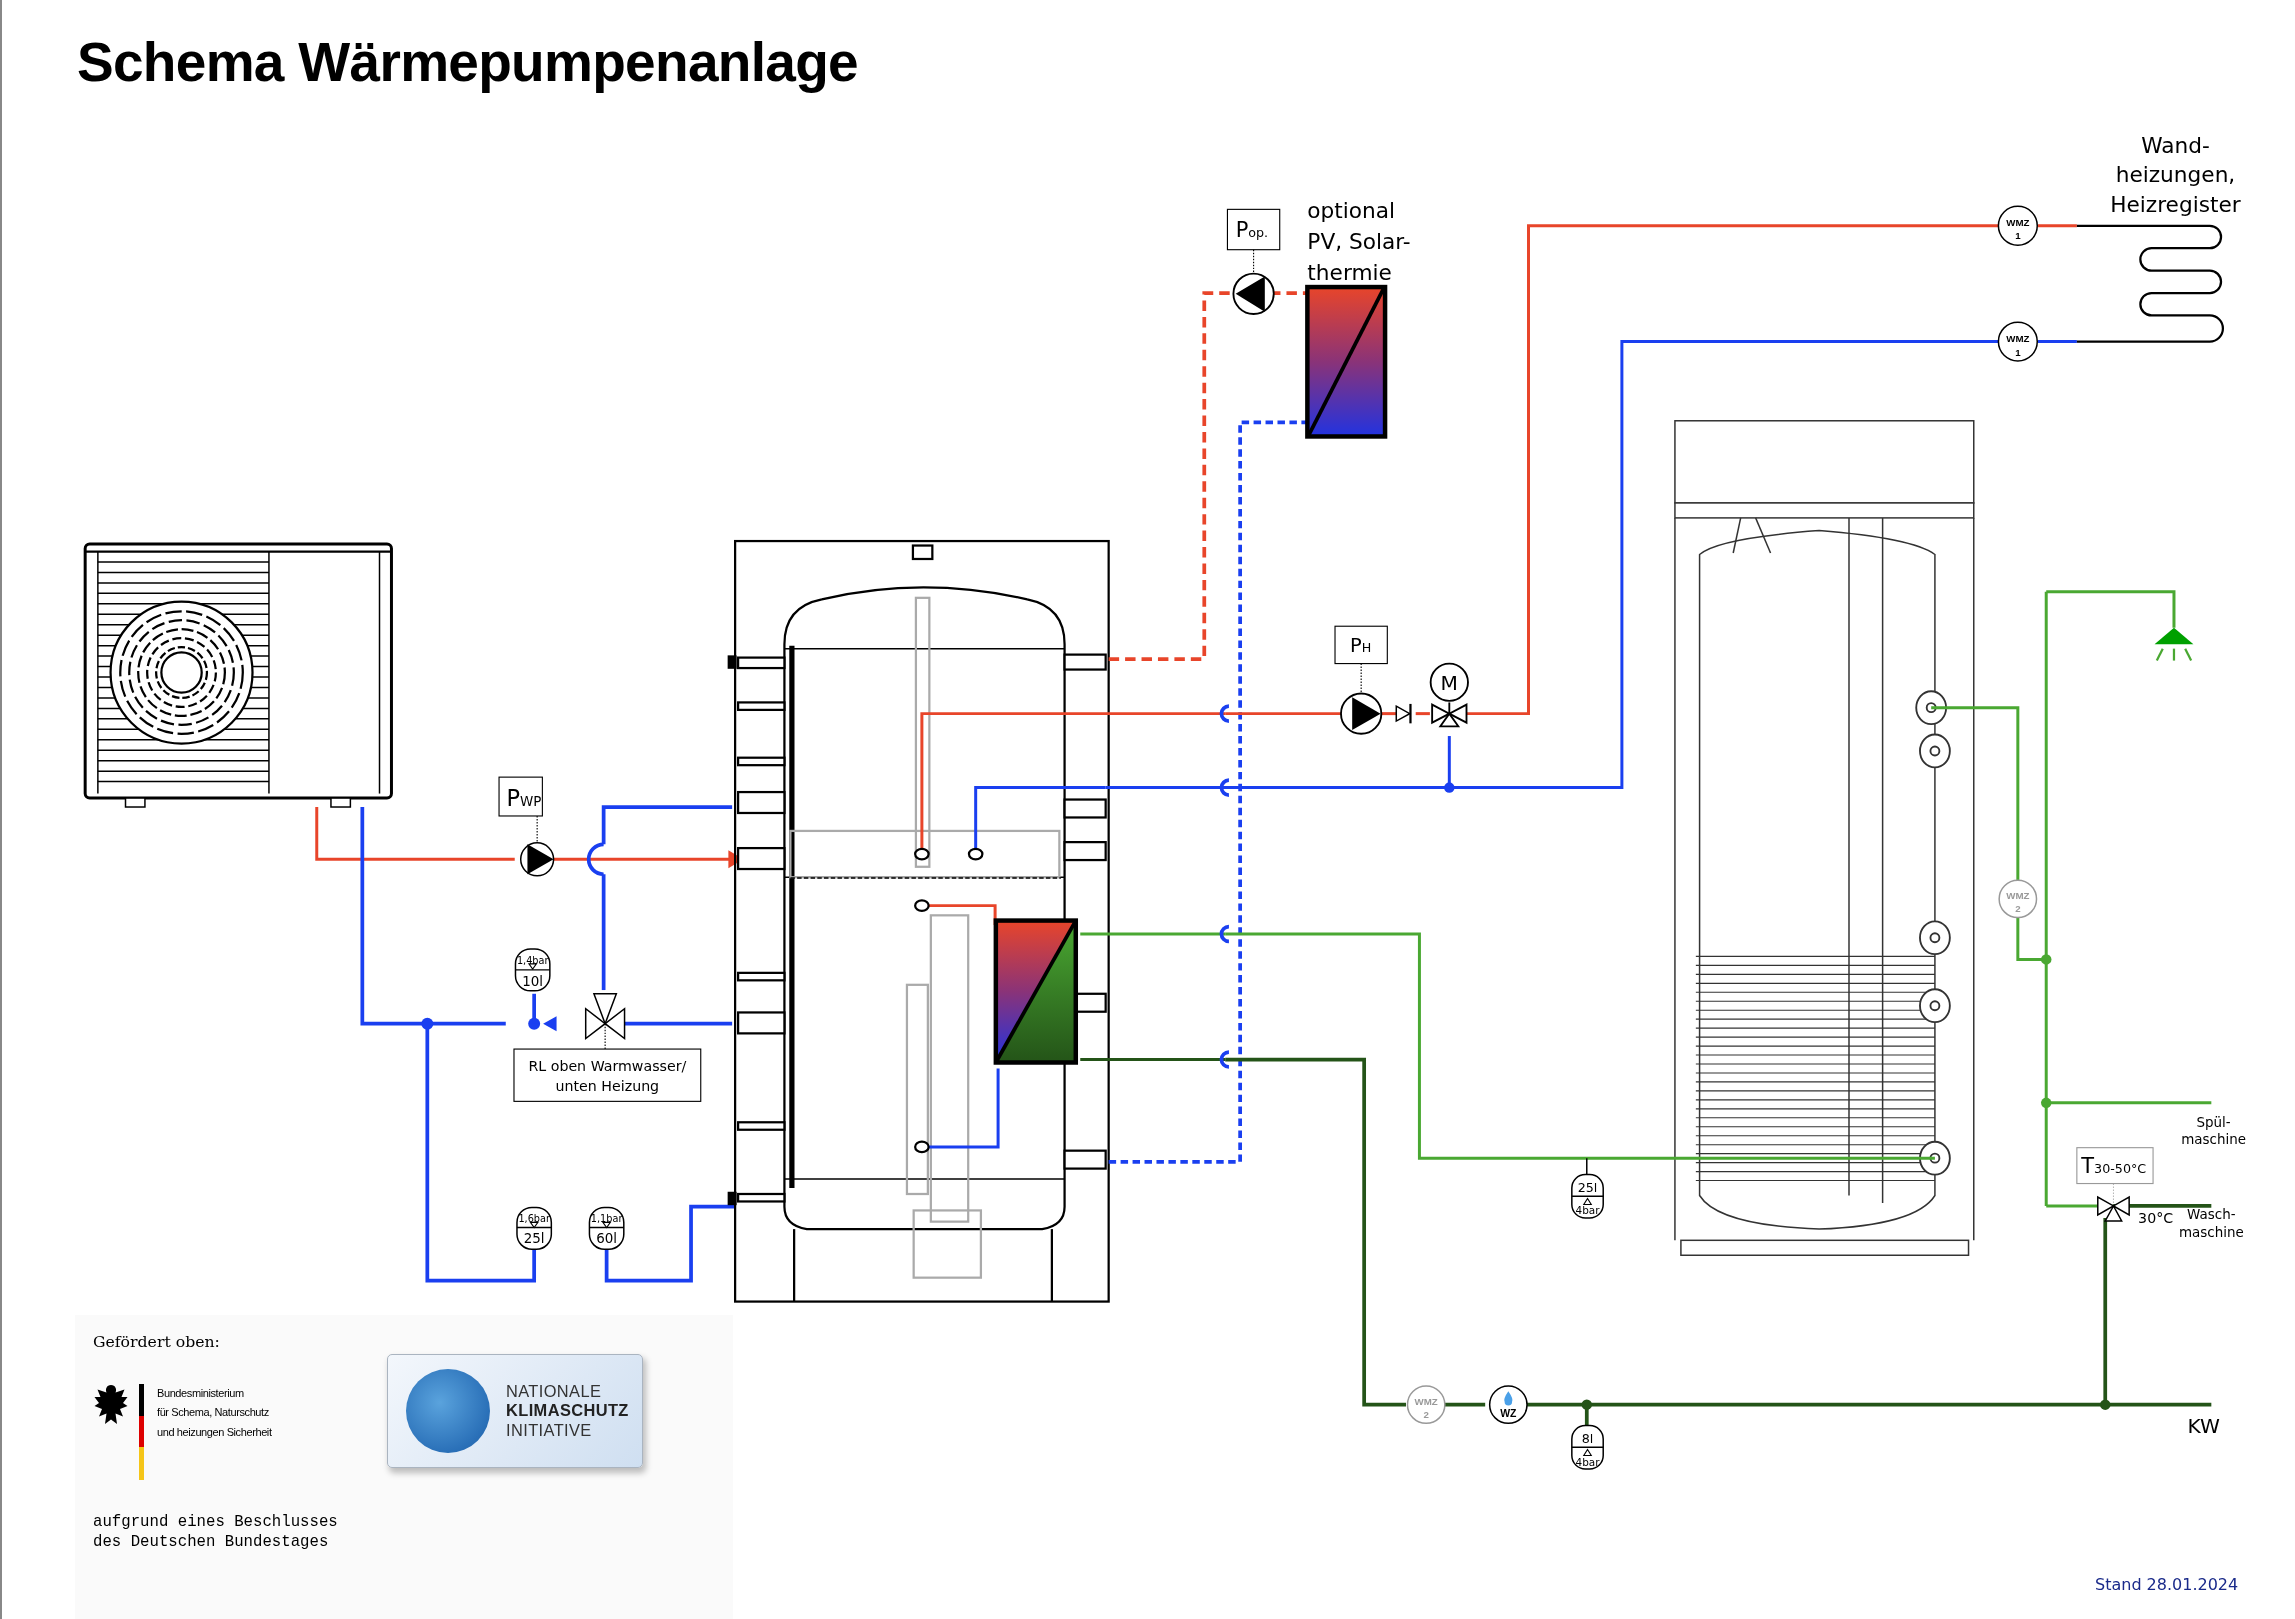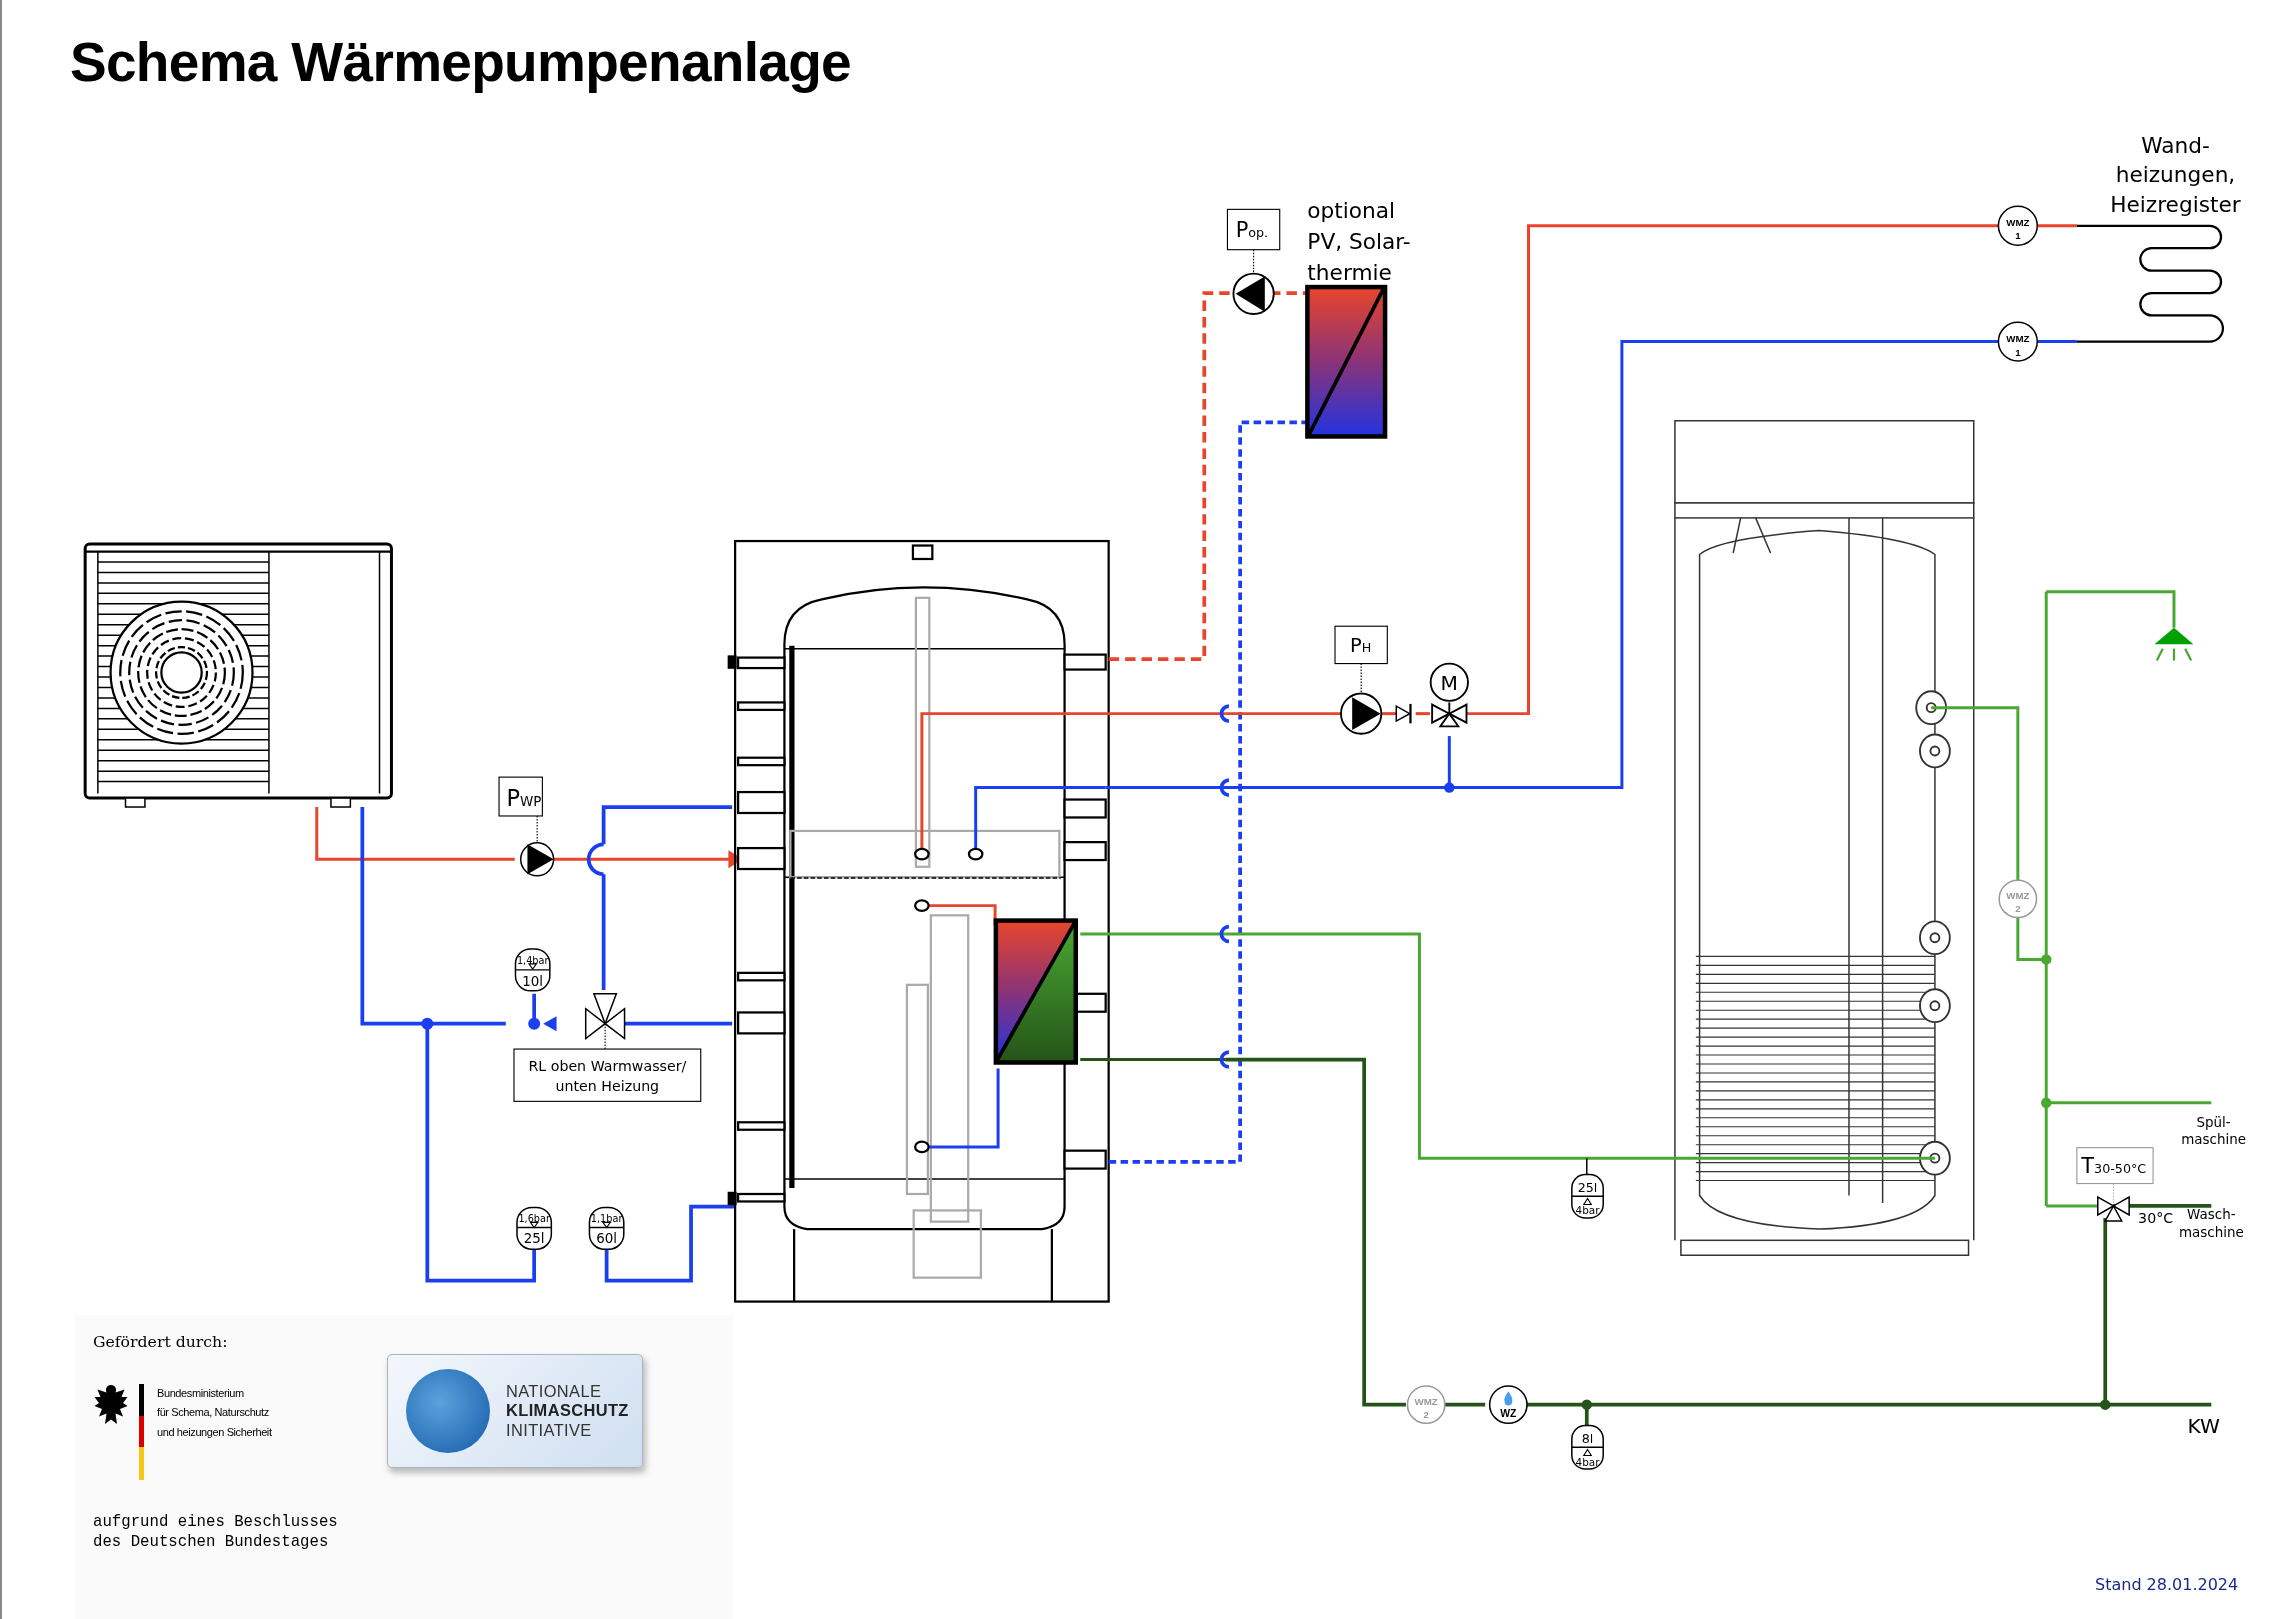--- a/index.html
+++ b/index.html
@@ -1,19 +1,19 @@
 <!DOCTYPE html>
 <html style="font-size:12px"><head>
   <meta charset="utf-8">
   <style>
     html, body { margin: 0; padding: 0; background: #ffffff; }
     body { width: 2295px; height: 1620px; position: relative; overflow: hidden;
            font-family: "DejaVu Sans", sans-serif; color: #000; }
     .leftbar { position: absolute; left: 0; top: 0; width: 1.5px; height: 1620px; background: #888; }
-    .title { position: absolute; left: 70px; top: 30px; font-size: 55px; font-weight: bold;
+    .title { position: absolute; left: 77px; top: 30px; font-size: 55px; font-weight: bold;
              font-family: "Liberation Sans", sans-serif; letter-spacing: -0.7px; }
     svg#diagram { position: absolute; left: 0; top: 0; }
     .lbl { font-family: "DejaVu Sans", sans-serif; }
     .footer-block { position: absolute; left: 75px; top: 1315px; width: 658px; height: 305px; background: #fafafa; }
     .gefoerdert { position: absolute; left: 93px; top: 1332px; font-family: "DejaVu Serif", serif; font-size: 15.7px; }
     .bmu-eagle { position: absolute; left: 90px; top: 1382px; width: 42px; height: 48px; }
     .bmu-bar { position: absolute; left: 139px; top: 1384px; width: 4.5px; height: 96px;
                background: linear-gradient(#000 0 33%, #d00 33% 66%, #f5c518 66% 100%); }
     .bmu-text { position: absolute; left: 157px; top: 1384px; font-family: "Liberation Sans", sans-serif;
                 font-size: 11px; line-height: 19.4px; letter-spacing: -0.4px; }
@@ -424,21 +424,21 @@
   <g>
     <rect x="2104" y="1908" width="42" height="58" rx="18" fill="#fff" stroke="#000" stroke-width="2"></rect>
     <line x1="2104" y1="1937" x2="2146" y2="1937" stroke="#000" stroke-width="2"></line>
     <text class="lbl" x="2125" y="1931" font-size="17" text-anchor="middle">8l</text>
     <polygon points="2120,1948 2130,1948 2125,1940" fill="#fff" stroke="#000" stroke-width="1.5"></polygon>
     <text class="lbl" x="2125" y="1962" font-size="14" text-anchor="middle">4bar</text>
   </g>
 </svg>
 
 <div class="footer-block"></div>
-<div class="gefoerdert">Gefördert durch:</div>
+<div class="gefoerdert">Gefördert oben:</div>
 <svg class="bmu-eagle" viewBox="0 0 56 64">
   <path d="M28,4 C22,4 20,10 22,14 L10,10 L14,20 L6,20 L12,28 L6,32 L16,36 L12,46 L22,42 L20,56 L28,50 L36,56 L34,42 L44,46 L40,36 L50,32 L44,28 L50,20 L42,20 L46,10 L34,14 C36,10 34,4 28,4 Z" fill="#000"></path>
 </svg>
 <div class="bmu-bar"></div>
 <div class="bmu-text">
   <div>Bundesministerium</div>
   <div>für Schema, Naturschutz</div>
   <div>und heizungen Sicherheit</div>
 </div>
 <div class="nki">

